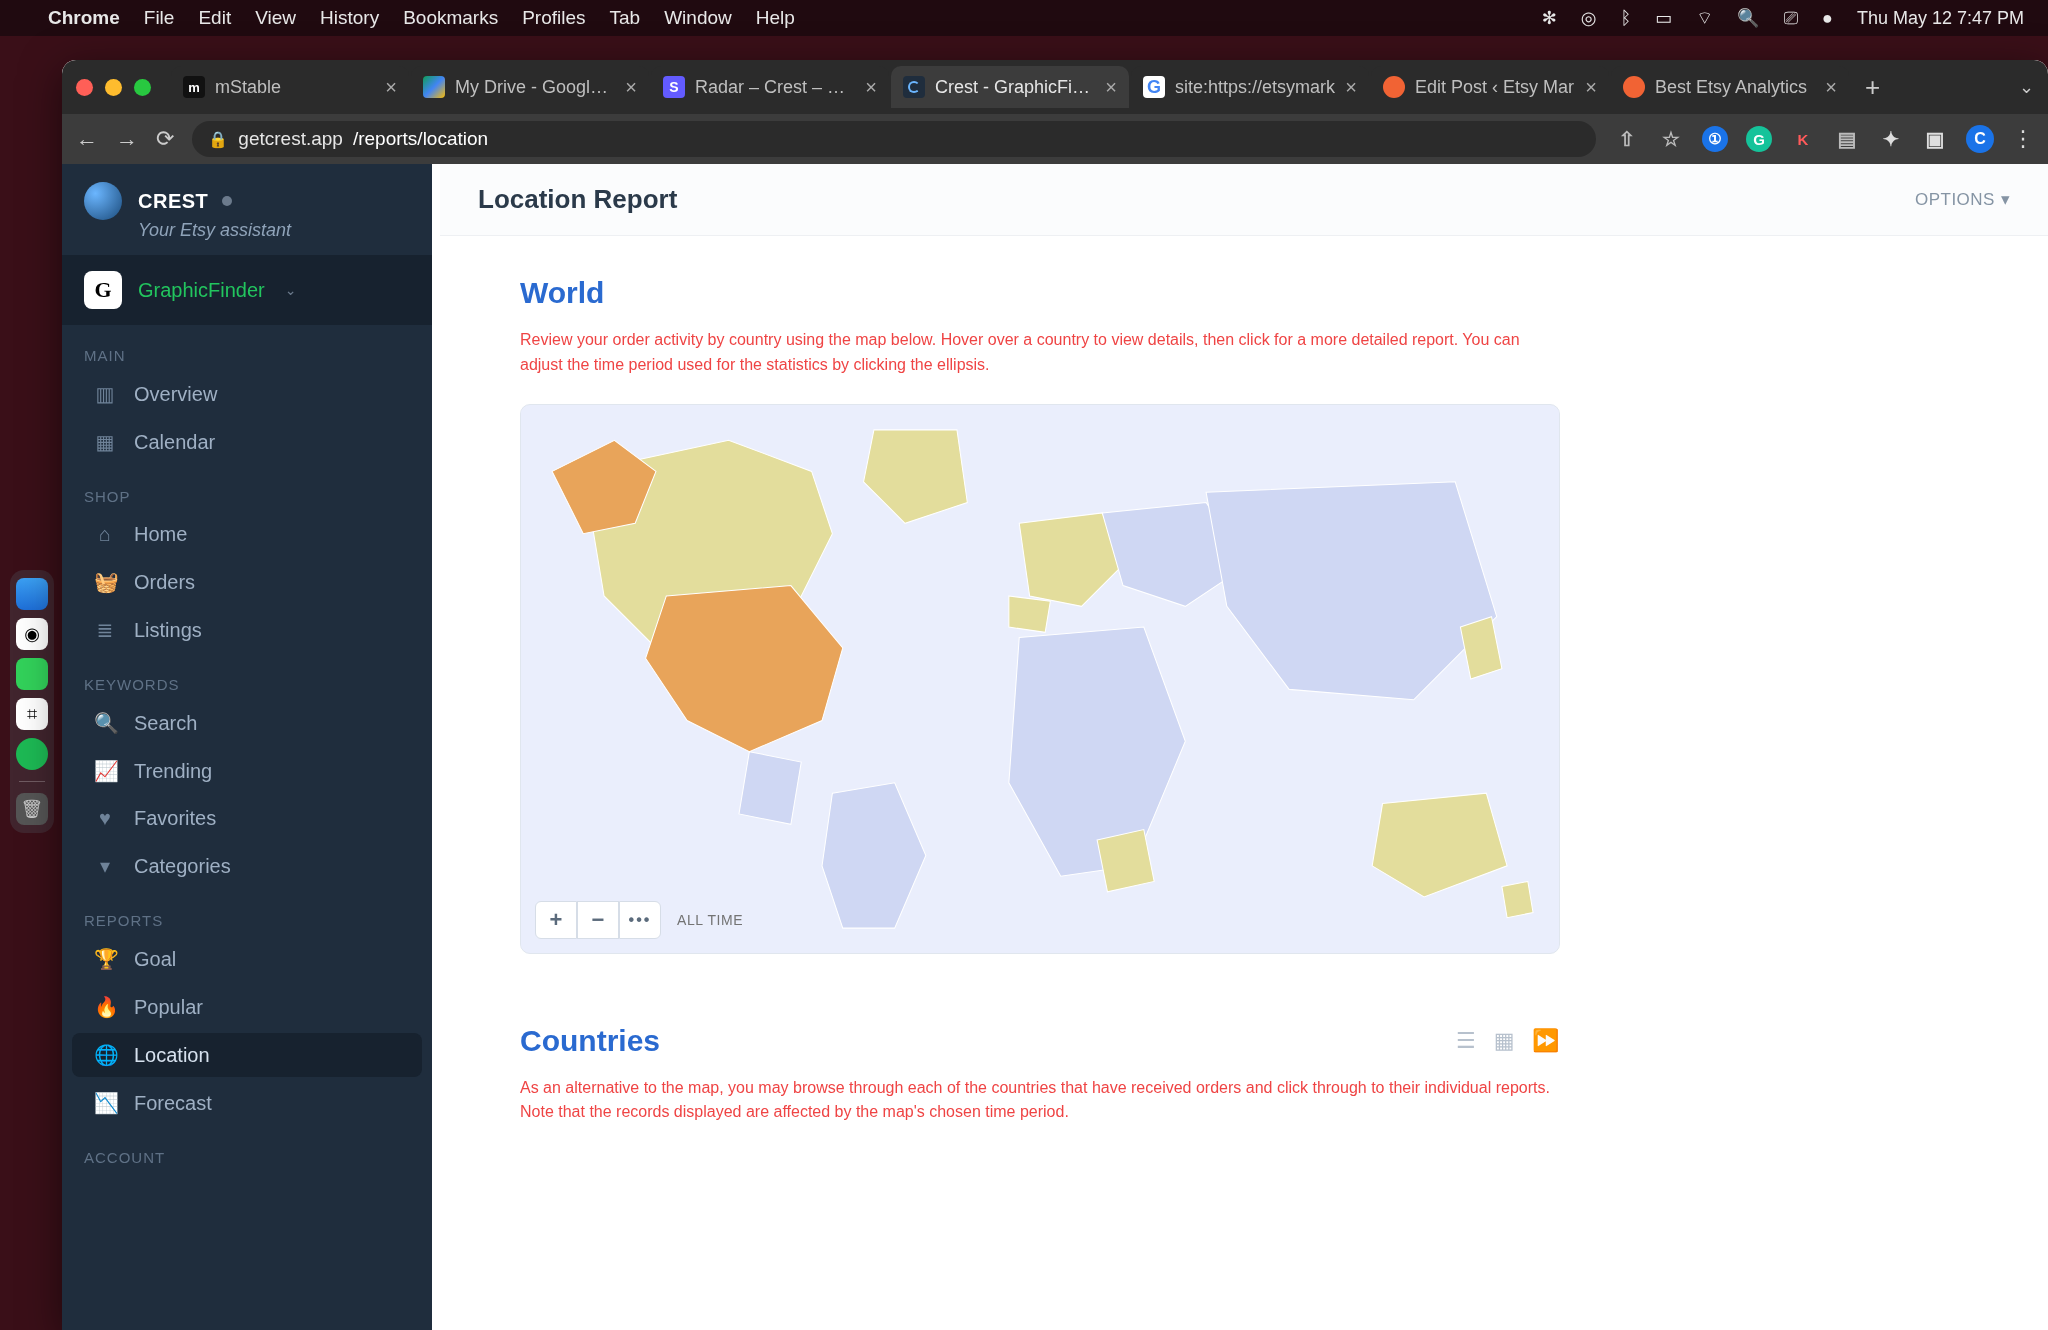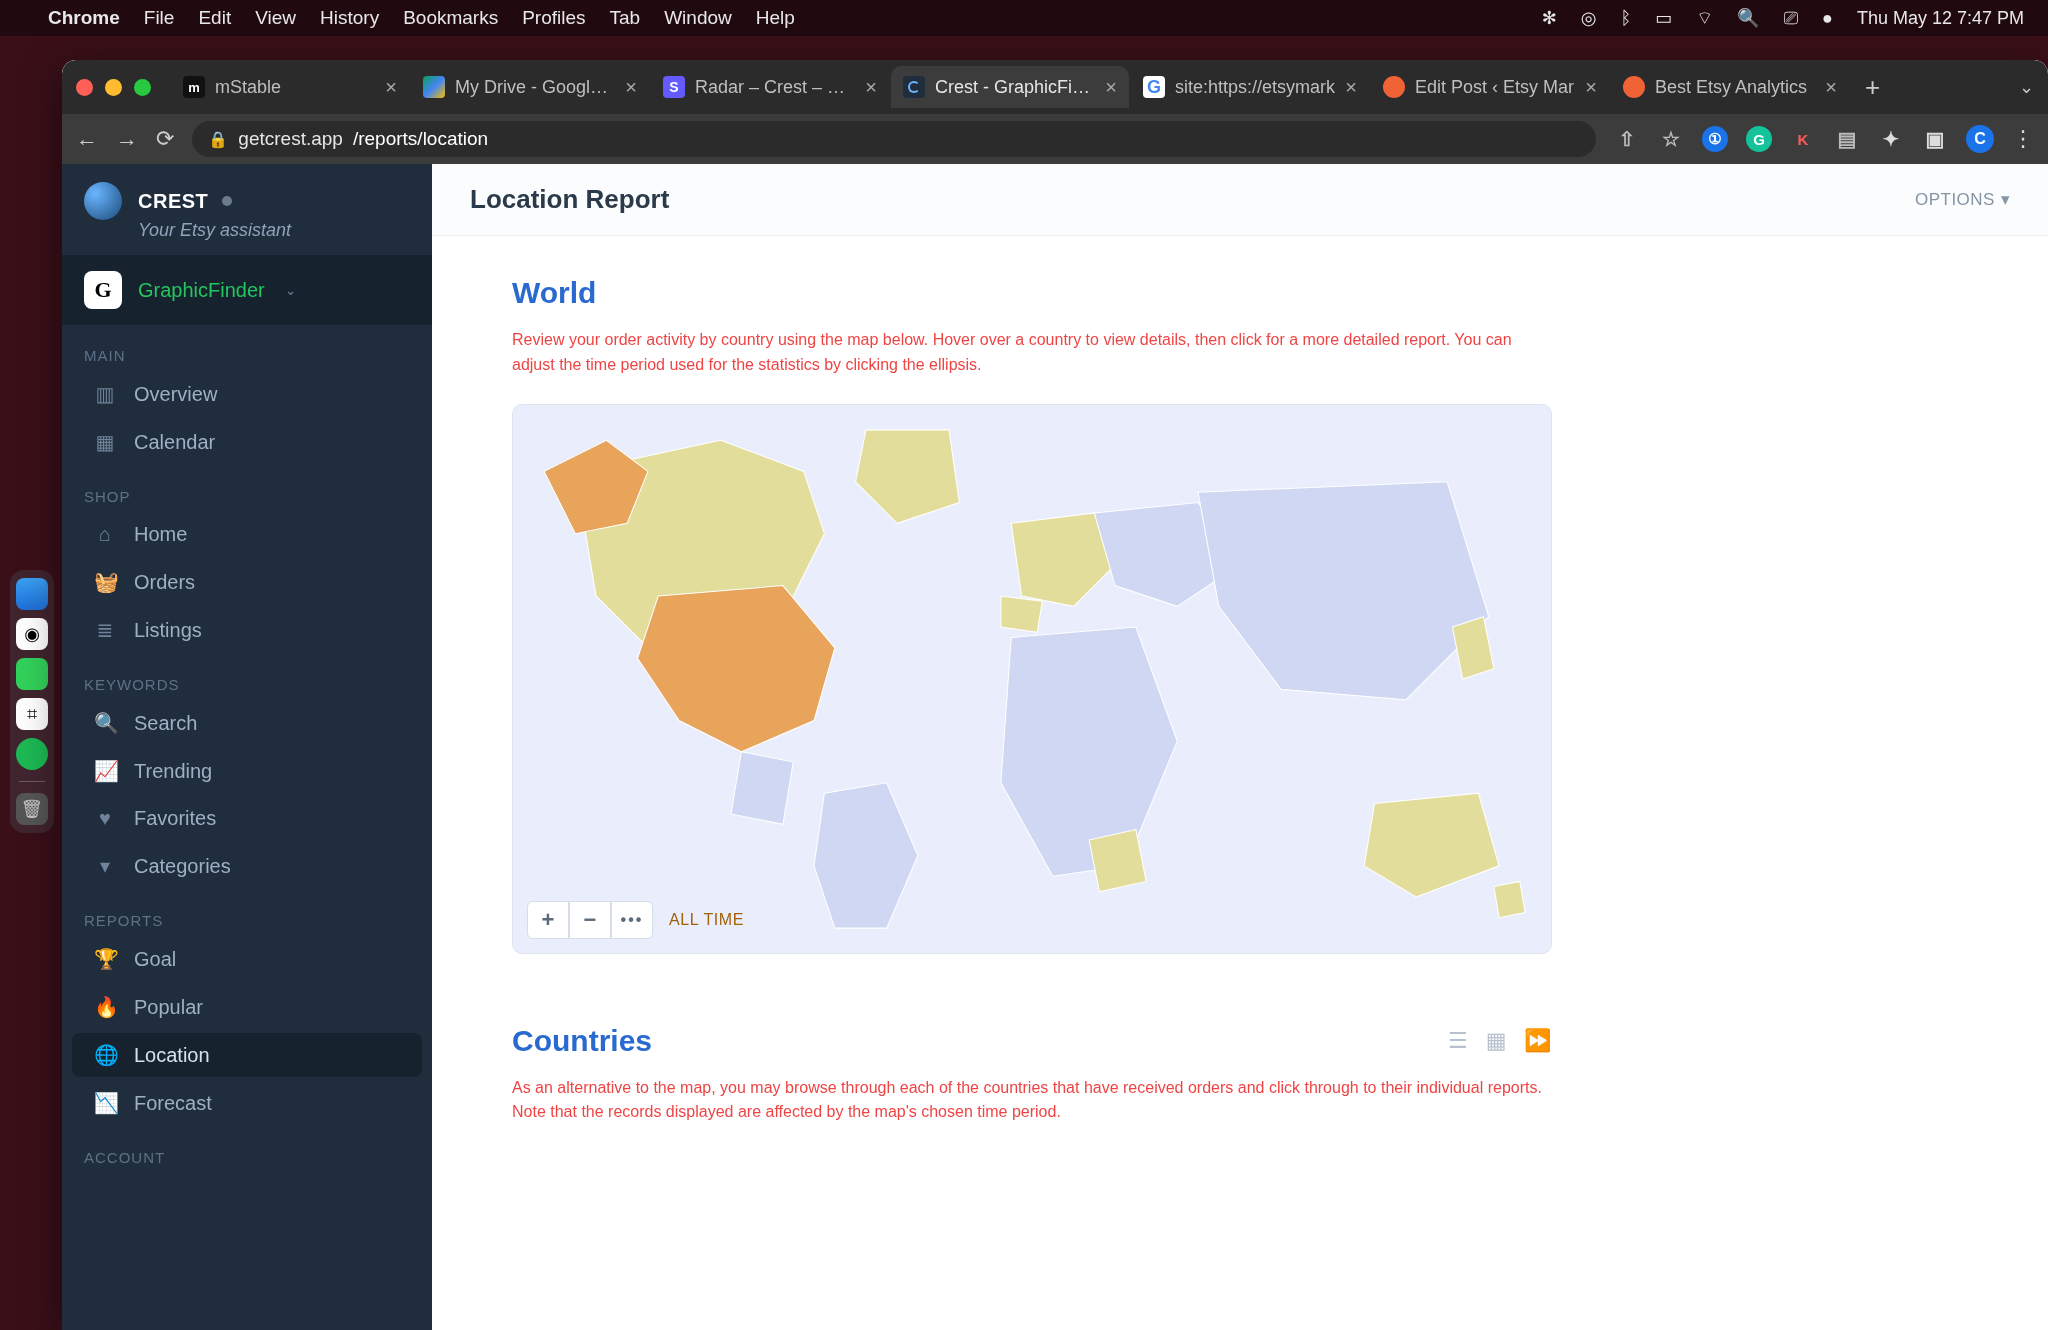--- a/index.html
+++ b/index.html
@@ -68,36 +68,36 @@
   .shoprow { background: #17222f; margin: 0; padding: 16px 22px; display: flex; align-items: center; gap: 16px; }
   .shoprow .sicon { width: 38px; height: 38px; border-radius: 8px; background: #fff; color: #000; display: flex; align-items: center; justify-content: center; font-weight: 800; font-size: 22px; font-family: Georgia, serif; }
   .shoprow .sname { color: #22c55e; font-size: 20px; }
   .shoprow .chev { color: #6b7a8c; font-size: 14px; margin-left: 4px; }
 
   .section { padding: 22px 22px 6px; font-size: 15px; letter-spacing: 1px; color: #5f7186; }
   .navitem { display: flex; align-items: center; gap: 18px; padding: 10px 22px; color: #9fb0c4; font-size: 20px; cursor: pointer; border-radius: 8px; margin: 2px 10px; }
   .navitem.active { background: #17222f; color: #d6e1ee; }
   .navitem .nico { width: 22px; text-align: center; color: #6f8399; }
 
-  .content { flex: 1; background: #fff; overflow: auto; }
+  .content { flex: 1; background: #fff; overflow: auto; padding-left: 8px; }
   .pagehead { display: flex; align-items: center; justify-content: space-between; padding: 20px 38px; border-bottom: 1px solid #eef0f3; background: #fbfcfd; }
   .pagehead h1 { font-size: 26px; font-weight: 700; color: #2b3a4a; }
   .options { color: #8594a4; font-size: 17px; letter-spacing: .5px; display: flex; align-items: center; gap: 6px; }
 
   .inner { padding: 40px 80px 40px 80px; max-width: 1200px; }
   .sect-title { color: #2a6ad0; font-size: 30px; font-weight: 600; margin-bottom: 18px; }
   .sect-desc { color: #ef4444; font-size: 16px; line-height: 1.55; margin-bottom: 26px; }
 
   .mapcard { border: 1px solid #e0e6ee; border-radius: 10px; background: #eaeefc; height: 550px; position: relative; overflow: hidden; margin-bottom: 70px; }
   .mapsvg { width: 100%; height: 100%; }
   .mapctrl { position: absolute; left: 14px; bottom: 14px; display: flex; align-items: center; gap: 0; }
   .mapbtn { width: 42px; height: 38px; background: #fff; border: 1px solid #d6dde7; color: #5b6b7c; font-size: 22px; font-weight: 700; display: flex; align-items: center; justify-content: center; }
   .mapbtn:first-child { border-radius: 6px 0 0 6px; }
   .mapbtn.last { border-radius: 0 6px 6px 0; }
-  .maplabel { margin-left: 16px; color: #a16207; font-size: 16px; letter-spacing: .6px; }
+  .maplabel { margin-left: 16px; color: #737373; font-size: 14px; letter-spacing: .6px; }
 
   .countries-head { display: flex; align-items: center; justify-content: space-between; margin-bottom: 18px; }
   .view-icons { display: flex; gap: 18px; color: #b7c1cd; font-size: 22px; }
   .country-card { border: 1px solid #e0e6ee; border-radius: 10px; padding: 22px 28px; display: flex; align-items: center; gap: 26px; }
   .flag { width: 44px; height: 30px; background: linear-gradient(#b22234 0 10%, #fff 10% 20%, #b22234 20% 30%, #fff 30% 40%, #b22234 40% 50%, #fff 50% 60%, #b22234 60% 70%, #fff 70% 80%, #b22234 80% 90%, #fff 90% 100%); position: relative; border: 1px solid #dde3ea; }
   .flag::before { content: ""; position: absolute; left: 0; top: 0; width: 40%; height: 54%; background: #3c3b6e; }
   .country-name { color: #2a6ad0; font-size: 22px; }
 </style>
 </head>
 <body>

